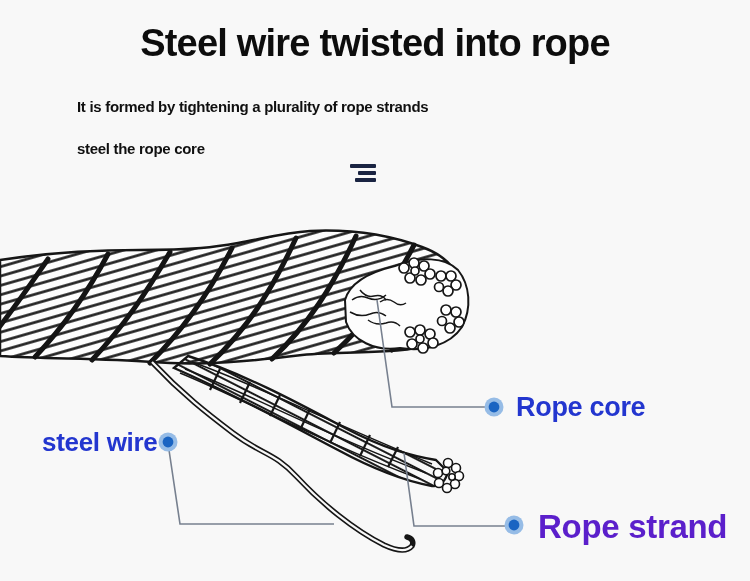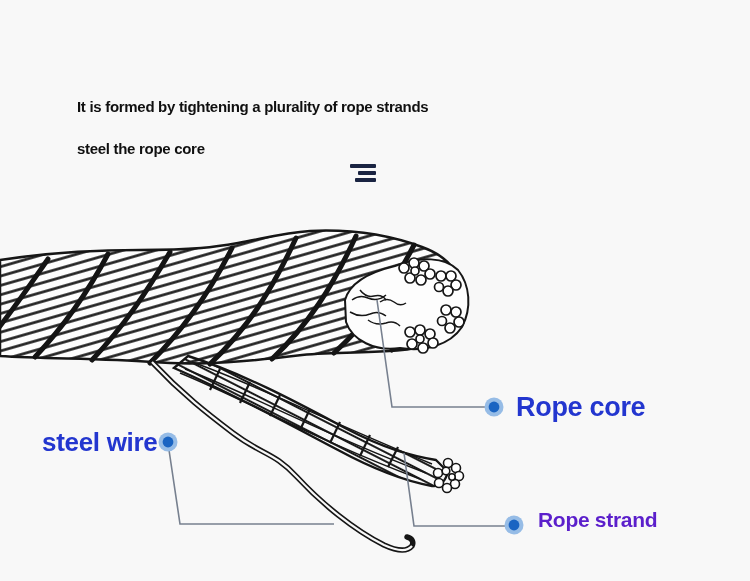--- a/index.html
+++ b/index.html
@@ -28,27 +28,28 @@
   .divider-icon .bar.b3{width:21px;}
   .art{position:absolute;left:0;top:0;width:750px;height:581px;}
   .callout{
     position:absolute;font-weight:700;white-space:nowrap;
     letter-spacing:-0.3px;
   }
   .callout.blue{color:#2336cf;}
   .callout.purple{color:#5b1fcb;}
   .lbl-steel-wire{left:42px;top:427px;font-size:26px;}
   .lbl-rope-core{left:516px;top:392px;font-size:27px;}
-  .lbl-rope-strand{left:538px;top:508px;font-size:21px;}
+  .lbl-rope-strand{left:538px;top:508px;font-size:33px;}
 </style>
 </head>
 <body>
 
 <div class="stage">
 
+  <div class="page-title">Steel wire twisted into rope</div>
 
   <div class="subtitle">
     <div>It is formed by tightening a plurality of rope strands</div>
     <div>steel the rope core</div>
   </div>
 
   <div class="divider-icon">
     <div class="bar b1"></div>
     <div class="bar b2"></div>
     <div class="bar b3"></div>

